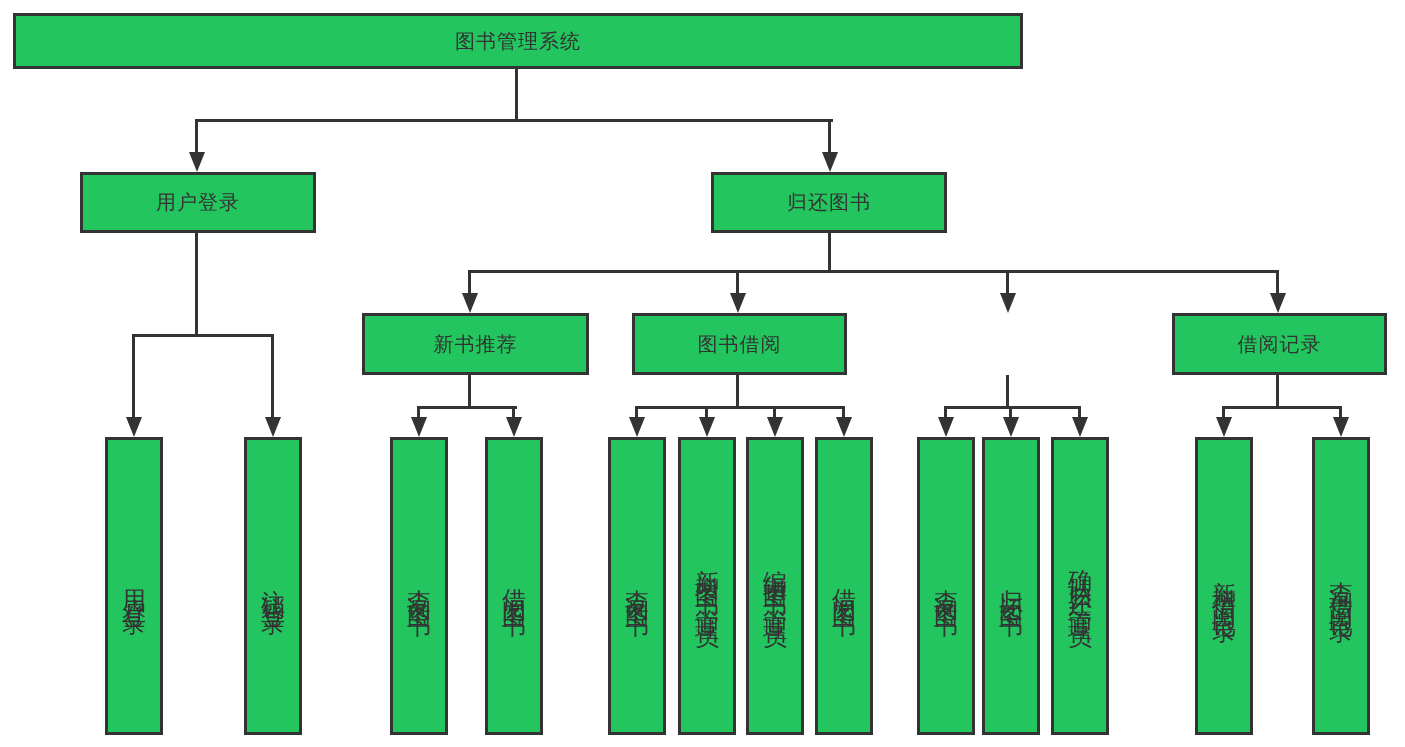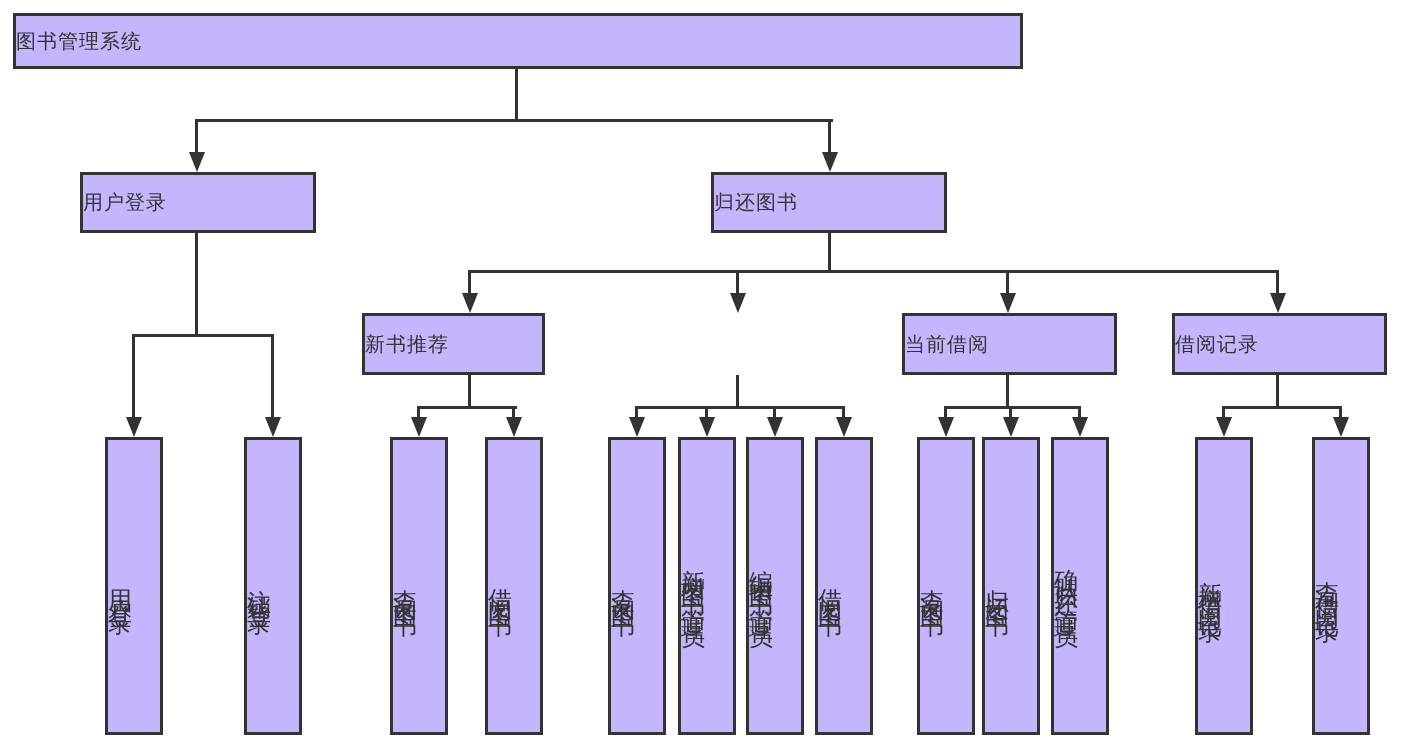--- a/index.html
+++ b/index.html
@@ -13,23 +13,23 @@
   html,body{background:var(--background);}
   body{font-family:"Liberation Sans","DejaVu Sans",sans-serif;}
   .canvas{
     position:relative;
     width:1405px;height:747px;
     background:var(--background);
     overflow:hidden;
   }
   .box{
     position:absolute;
-    background:#c4b5fd;
+    background:#22c55e;
     border:3px solid var(--border);
-    display:flex;align-items:center;
+    display:flex;align-items:center;justify-content:center;
   }
   .hlabel{
     font-size:20px;
     color:var(--text);
     letter-spacing:1px;
     white-space:nowrap;
   }
   .vtext{
     writing-mode:vertical-rl;
     text-orientation:mixed;
@@ -64,25 +64,25 @@
     <span class="hlabel">图书管理系统</span>
   </div>
 
   <div class="box" style="left:80px;top:172px;width:236px;height:61px">
     <span class="hlabel">用户登录</span>
   </div>
   <div class="box" style="left:711px;top:172px;width:236px;height:61px">
     <span class="hlabel">归还图书</span>
   </div>
 
-  <div class="box" style="left:362px;top:313px;width:183px;height:62px">
+  <div class="box" style="left:362px;top:313px;width:227px;height:62px">
     <span class="hlabel">新书推荐</span>
   </div>
-  <div class="box" style="left:902px;top:313px;width:215px;height:62px">
-    <span class="hlabel">当前借阅</span>
+  <div class="box" style="left:632px;top:313px;width:215px;height:62px">
+    <span class="hlabel">图书借阅</span>
   </div>
   <div class="box" style="left:1172px;top:313px;width:215px;height:62px">
     <span class="hlabel">借阅记录</span>
   </div>
 
   <div class="box" style="left:105px;top:437px;width:58px;height:298px">
     <span class="vtext">用户登录</span>
   </div>
   <div class="box" style="left:244px;top:437px;width:58px;height:298px">
     <span class="vtext">注销登录</span>

